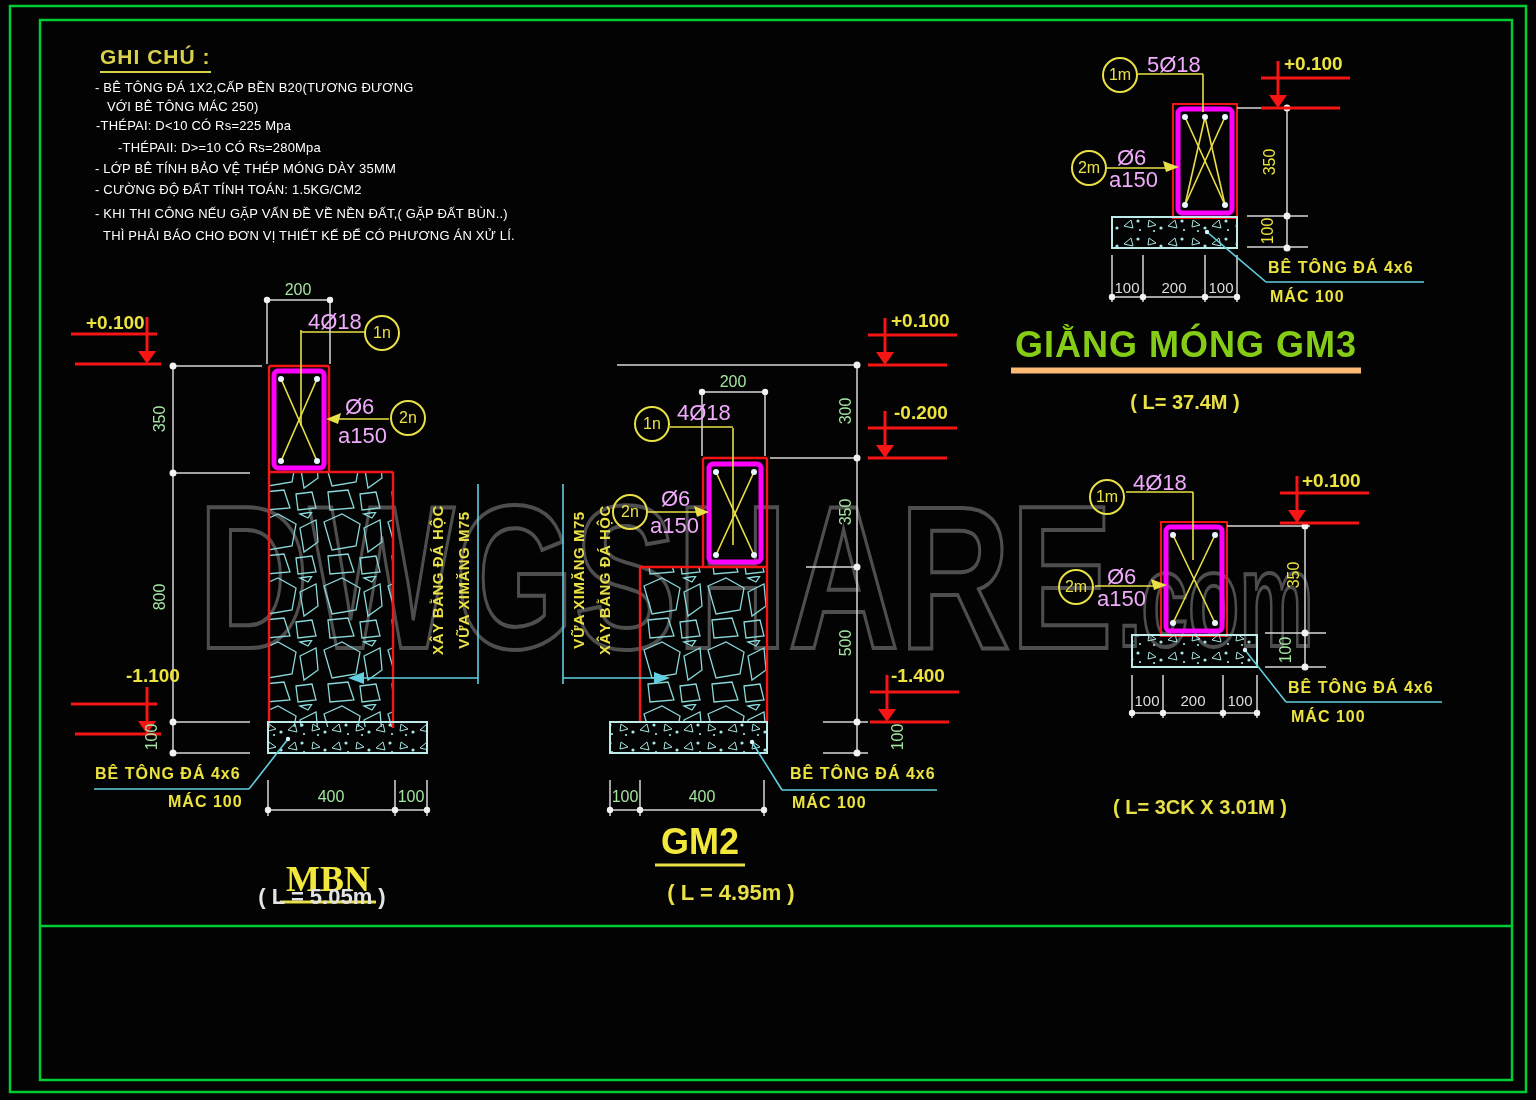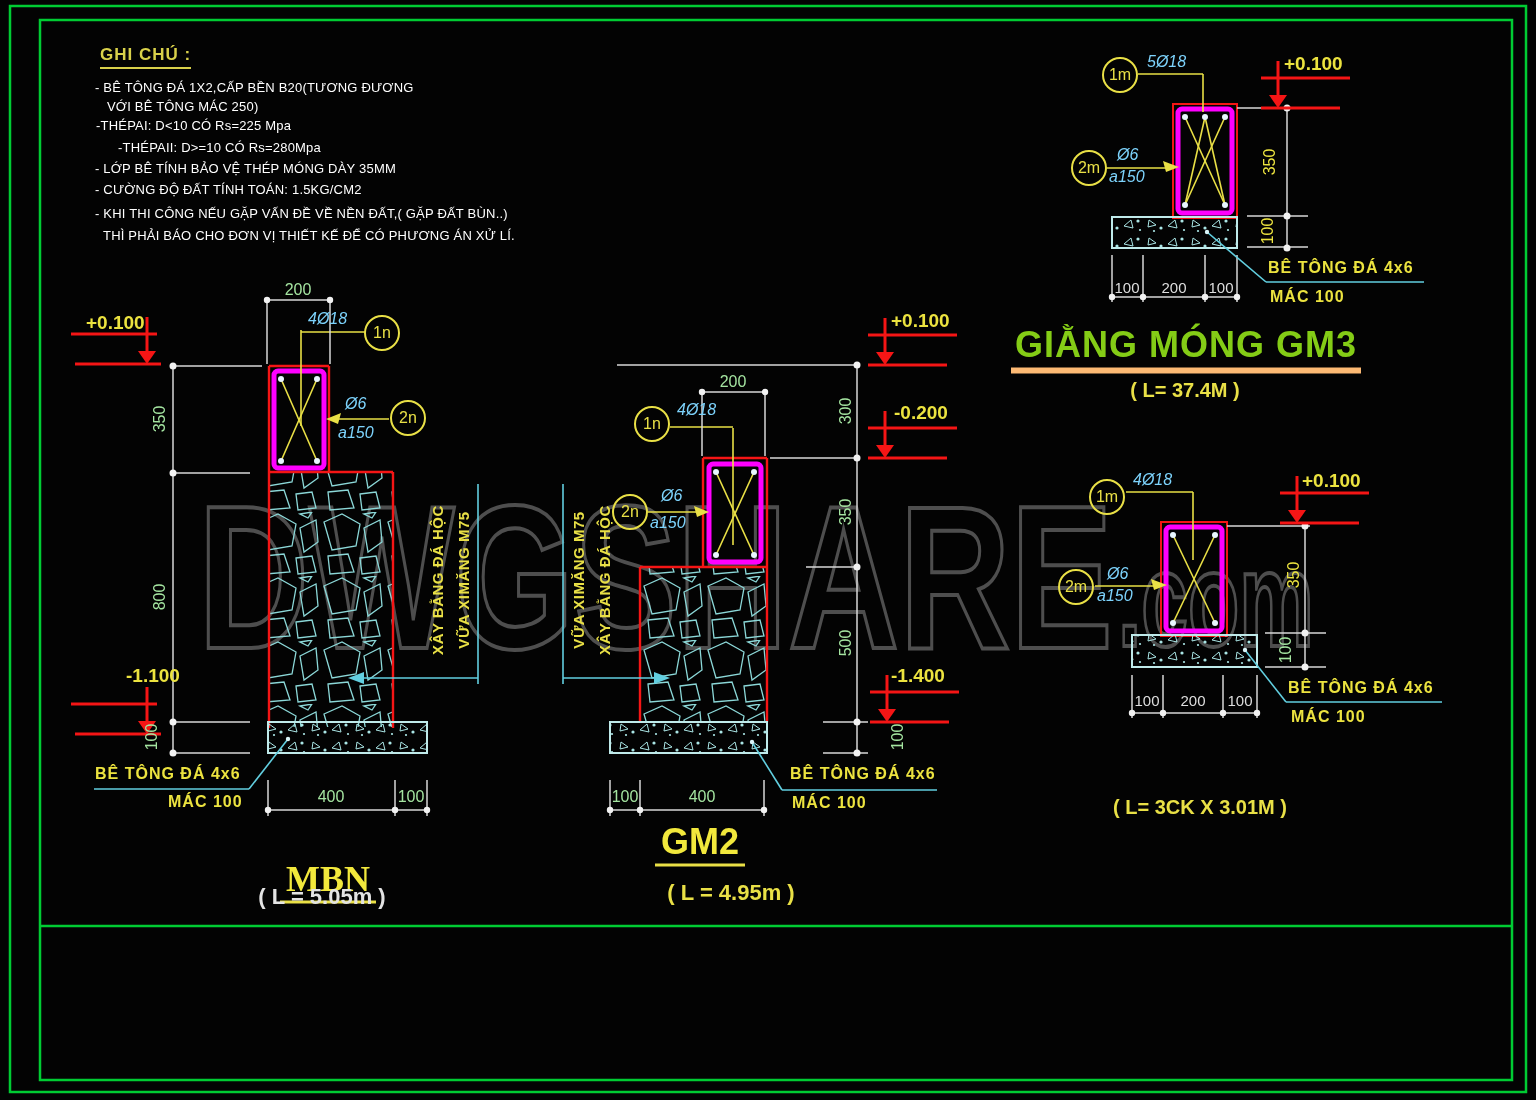--- a/index.html
+++ b/index.html
@@ -9,33 +9,33 @@
   }
   .lbl{position:absolute;white-space:nowrap;line-height:1;}
   .c{transform:translate(-50%,-50%);}
   .rot{transform:translate(-50%,-50%) rotate(-90deg);}
   .yellow{color:#e9e046;}
   .notecol{color:#ffffff;}
   .white{color:#e3e3e3;}
   .dim{font-size:16px;color:#a4e4a0;}
   .dimw{font-size:15px;color:#dedede;}
   .lvl{font-size:19px;font-weight:bold;color:#ece33f;}
-  .rebar{font-size:16px;color:#7dd3fc;font-style:italic;}
+  .rebar{font-size:22px;color:#f0abfc;}
   .tagcircle{
     position:absolute;border:2px solid #e9e046;border-radius:50%;
     width:32px;height:32px;display:flex;align-items:center;justify-content:center;
     font-size:16px;color:#e9e046;transform:translate(-50%,-50%);
   }
   .sect-title{font-size:36px;font-weight:bold;color:#f2e83c;border-bottom:3px solid #e9e046;padding:0 6px 4px 6px;}
   .gm-title{font-size:36px;font-weight:bold;color:#84cc16;border-bottom:6px solid #fdba74;padding:0 4px 5px 4px;letter-spacing:1px;}
   .subtitle{font-size:22px;font-weight:bold;}
   .subtitle-sm{font-size:20px;font-weight:bold;}
   .footnote{font-size:16px;font-weight:bold;color:#ece33f;letter-spacing:1px;}
   .vnote{font-size:15px;font-weight:bold;color:#e9e046;letter-spacing:0.5px;}
-  .notes-title{font-size:17px;font-weight:bold;color:#d9d14a;border-bottom:2px solid #d9d14a;padding-bottom:4px;letter-spacing:1px;}
+  .notes-title{font-size:21px;font-weight:bold;color:#d9d14a;border-bottom:2px solid #d9d14a;padding-bottom:4px;letter-spacing:1px;}
   .noteline{font-size:13px;letter-spacing:0.2px;}
   svg text{font-family:"Liberation Sans", sans-serif;}
 </style>
 </head>
 <body>
 
 <div class="canvas">
 
   <svg width="1536" height="1100" viewBox="0 0 1536 1100" style="position:absolute;left:0;top:0;">
     <defs>
@@ -367,21 +367,21 @@
   <div class="lbl rebar" style="left:1109px;top:169px;">a150</div>
   <div class="lbl lvl" style="left:1284px;top:54px;">+0.100</div>
   <div class="lbl dim rot" style="left:1270px;top:162px;color:#ece33f;">350</div>
   <div class="lbl dim rot" style="left:1268px;top:231px;color:#ece33f;">100</div>
   <div class="lbl dimw c" style="left:1127px;top:287px;">100</div>
   <div class="lbl dimw c" style="left:1174px;top:287px;">200</div>
   <div class="lbl dimw c" style="left:1221px;top:287px;">100</div>
   <div class="lbl footnote" style="left:1268px;top:260px;">BÊ TÔNG ĐÁ 4x6</div>
   <div class="lbl footnote" style="left:1270px;top:289px;">MÁC 100</div>
   <div class="lbl gm-title c" style="left:1186px;top:350px;">GIẰNG MÓNG GM3</div>
-  <div class="lbl subtitle-sm yellow c" style="left:1185px;top:390px;">( L= 37.4M )</div>
+  <div class="lbl subtitle-sm yellow c" style="left:1185px;top:402px;">( L= 37.4M )</div>
 
   <div class="tagcircle" style="left:1107px;top:497px;">1m</div>
   <div class="lbl rebar" style="left:1133px;top:472px;">4Ø18</div>
   <div class="tagcircle" style="left:1076px;top:587px;">2m</div>
   <div class="lbl rebar" style="left:1107px;top:566px;">Ø6</div>
   <div class="lbl rebar" style="left:1097px;top:588px;">a150</div>
   <div class="lbl lvl" style="left:1302px;top:471px;">+0.100</div>
   <div class="lbl dim rot" style="left:1294px;top:575px;color:#ece33f;">350</div>
   <div class="lbl dim rot" style="left:1286px;top:650px;">100</div>
   <div class="lbl dimw c" style="left:1147px;top:700px;">100</div>

